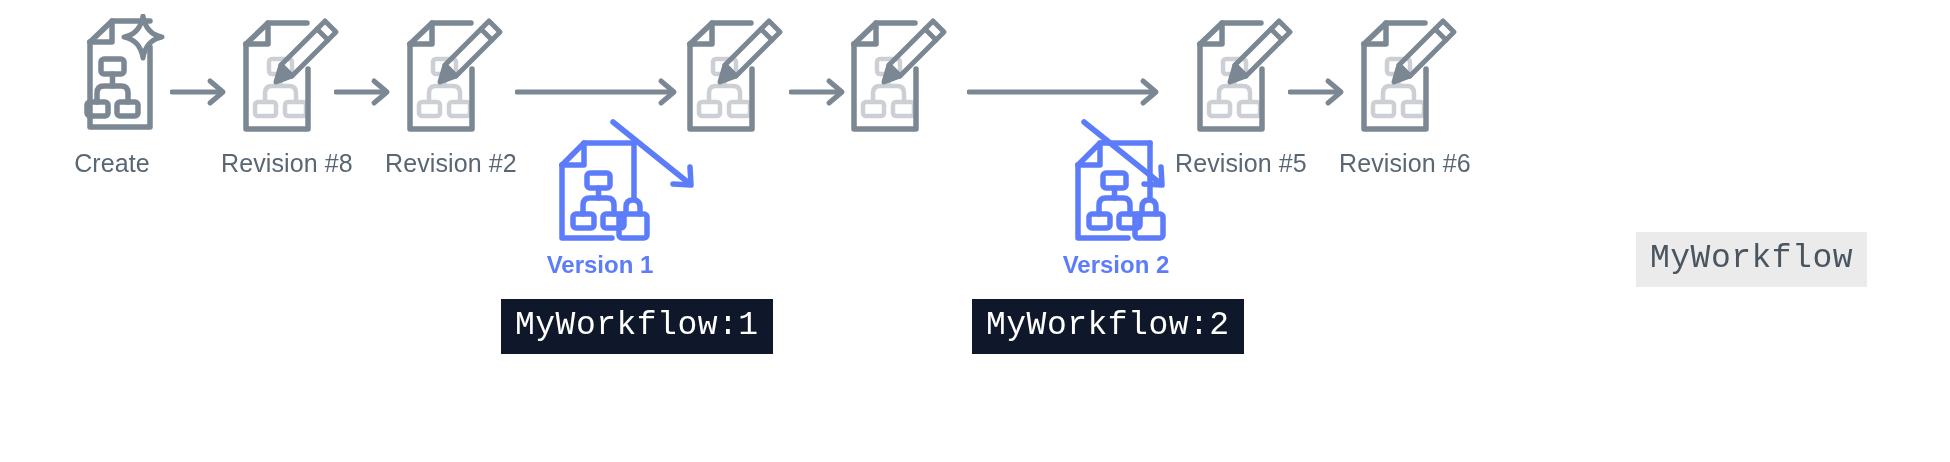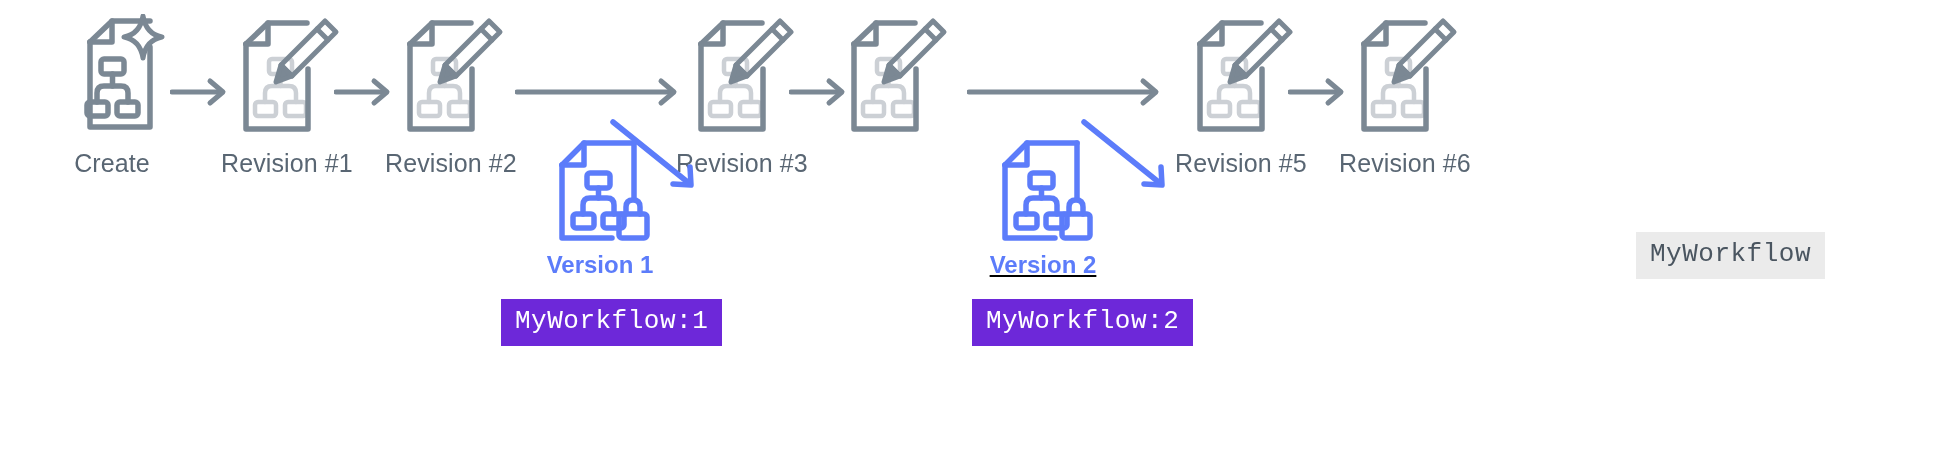--- a/index.html
+++ b/index.html
@@ -44,32 +44,32 @@
     font-weight: bold;
     color: #5c7cfa;
     white-space: nowrap;
   }
   .arrow {
     position: absolute;
   }
   .code-badge {
     position: absolute;
     font-family: "Liberation Mono", monospace;
-    font-size: 26px;
+    font-size: 33px;
     letter-spacing: 0.5px;
     padding: 6px 14px 8px 14px;
     white-space: nowrap;
     line-height: 1.25;
   }
   .code-badge.gray {
     background: #ebebeb;
     color: #4a5560;
   }
   .code-badge.blue {
-    background: #6d28d9;
+    background: #0f172a;
     color: #ffffff;
   }
 </style>
 </head>
 <body>
 
 <div id="canvas">
 
   <div class="node" style="left:57px; top:14px;">
     <div class="icon-box">
@@ -105,21 +105,21 @@
           <path d="M14 30 L36 30 L36 9"></path>
           <path d="M14 30 L14 115 L76 115 L76 55"></path>
         </g>
         <g fill="none" stroke="#7b8894" stroke-width="5" stroke-linejoin="round" stroke-linecap="round">
           <path d="M93 7 L104 18 L60 62 L49 51 Z"></path>
           <path d="M49 51 L60 62 L44 68 Z" fill="#7b8894"></path>
           <path d="M85 15 L96 26"></path>
         </g>
       </svg>
     </div>
-    <div class="node-label">Revision #1</div>
+    <div class="node-label">Revision #8</div>
   </div>
 
   <div class="node" style="left:385px; top:14px;justify-content:space-between;">
     <div class="icon-box">
       <svg width="110" height="125" viewBox="0 0 110 125">
         <g fill="none" stroke="#ccd0d5" stroke-width="4.5" stroke-linecap="round" stroke-linejoin="round">
           <rect x="37" y="45" width="23" height="15" rx="3"></rect>
           <path d="M48.5 60 L48.5 72"></path>
           <path d="M33 88 L33 79 Q33 72 40 72 L57 72 Q64 72 64 79 L64 88"></path>
           <rect x="23" y="88" width="21" height="14" rx="3"></rect>
@@ -155,21 +155,20 @@
           <path d="M14 30 L36 30 L36 9"></path>
           <path d="M14 30 L14 115 L76 115 L76 55"></path>
         </g>
         <g fill="none" stroke="#7b8894" stroke-width="5" stroke-linejoin="round" stroke-linecap="round">
           <path d="M93 7 L104 18 L60 62 L49 51 Z"></path>
           <path d="M49 51 L60 62 L44 68 Z" fill="#7b8894"></path>
           <path d="M85 15 L96 26"></path>
         </g>
       </svg>
     </div>
-    <div class="node-label">Revision #3</div>
   </div>
 
   <div class="node" style="left:840px; top:14px;">
     <div class="icon-box">
       <svg width="110" height="125" viewBox="0 0 110 125">
         <g fill="none" stroke="#ccd0d5" stroke-width="4.5" stroke-linecap="round" stroke-linejoin="round">
           <rect x="37" y="45" width="23" height="15" rx="3"></rect>
           <path d="M48.5 60 L48.5 72"></path>
           <path d="M33 88 L33 79 Q33 72 40 72 L57 72 Q64 72 64 79 L64 88"></path>
           <rect x="23" y="88" width="21" height="14" rx="3"></rect>
@@ -256,21 +255,21 @@
         <g fill="none" stroke="#5c7cfa" stroke-width="5.5" stroke-linecap="round" stroke-linejoin="round">
           <path d="M86 77 L86 70 Q86 63 93 63 Q100 63 100 70 L100 77"></path>
           <rect x="79" y="77" width="28" height="24" rx="3"></rect>
         </g>
       </svg>
     </div>
     <div class="version-label">Version 1</div>
   </div>
   <div class="code-badge blue" style="left:501px; top:299px;">MyWorkflow:1</div>
 
-  <div class="node" style="left:983px; top:137px;text-decoration:underline;">
+  <div class="node" style="left:1056px; top:137px;">
     <div class="icon-box" style="width:120px;height:110px;">
       <svg width="120" height="110" viewBox="0 0 120 110">
         <g fill="none" stroke="#5c7cfa" stroke-width="5.5" stroke-linecap="round" stroke-linejoin="round">
           <path d="M22 28 L44 6 L94 6"></path>
           <path d="M22 28 L44 28 L44 6"></path>
           <path d="M22 28 L22 101 L72 101"></path>
           <path d="M94 6 L94 62"></path>
           <rect x="47" y="36" width="23" height="15" rx="3"></rect>
           <path d="M58.5 51 L58.5 61"></path>
           <path d="M43 77 L43 68 Q43 61 50 61 L67 61 Q74 61 74 68 L74 77"></path>

